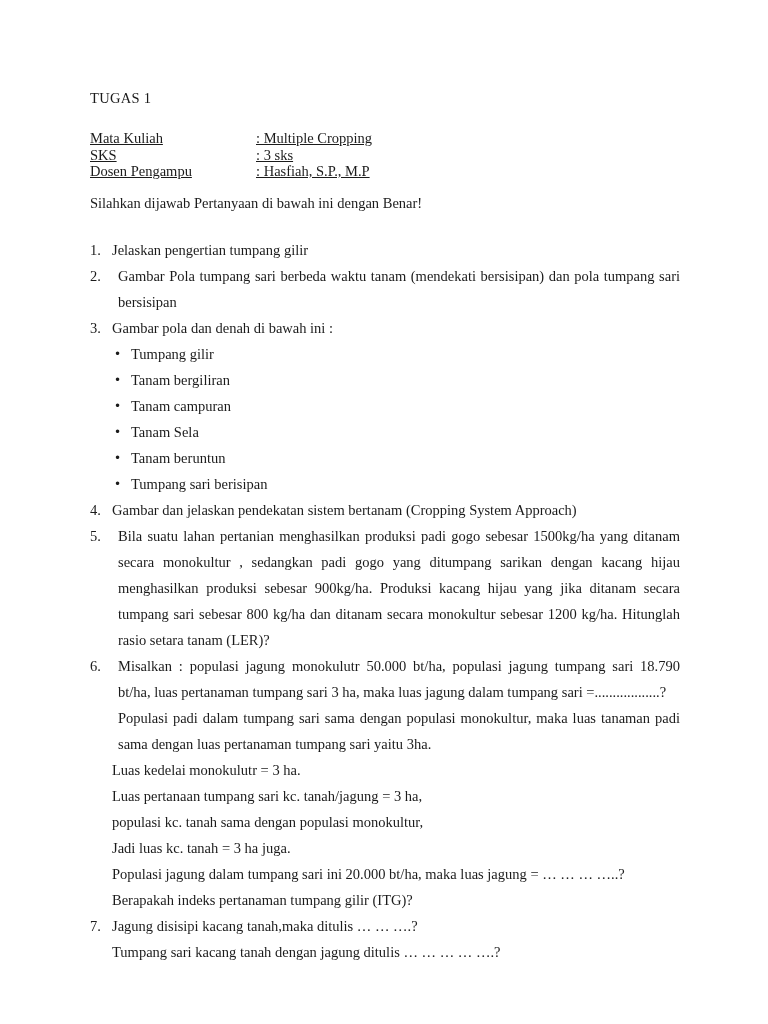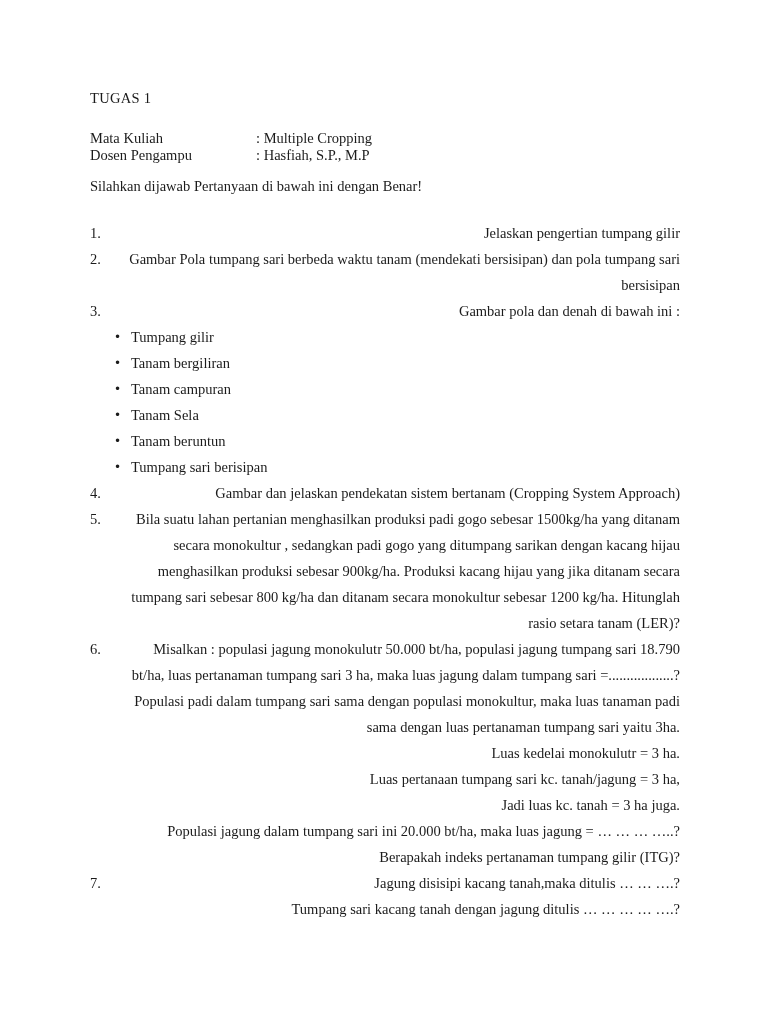--- a/index.html
+++ b/index.html
@@ -22,20 +22,21 @@
   }
   .doc-title {
     line-height: 20px;
     margin-bottom: 22px;
     letter-spacing: 0.3px;
   }
   .meta-block { }
   .meta-row {
     display: flex;
     line-height: 16.5px;
+    text-decoration: underline;
   }
   .meta-label {
     width: 137px;
     flex: none;
   }
   .meta-value {
     flex: 1;
     margin-left: 29px;
   }
   .instruction {
@@ -71,34 +72,37 @@
     flex: none;
     padding-left: 2px;
     font-family: "DejaVu Sans", sans-serif;
     font-size: 12px;
   }
   .bullet-label {
     flex: 1;
   }
   .qpara {
     line-height: 26px;
-    text-align: right;
   }
 </style>
 </head>
 <body>
 
 <div class="page">
 
   <div class="doc-title">TUGAS 1</div>
 
   <div class="meta-block">
     <div class="meta-row">
       <span class="meta-label">Mata Kuliah</span>
       <span class="meta-value">: Multiple Cropping</span>
+    </div>
+    <div class="meta-row">
+      <span class="meta-label">SKS</span>
+      <span class="meta-value">: 3 sks</span>
     </div>
     <div class="meta-row">
       <span class="meta-label">Dosen Pengampu</span>
       <span class="meta-value">: Hasfiah, S.P., M.P</span>
     </div>
   </div>
 
   <div class="instruction">Silahkan dijawab Pertanyaan di bawah ini dengan Benar!</div>
 
   <div class="question-list">
@@ -164,20 +168,21 @@
       </div>
     </div>
 
     <div class="q">
       <span class="qnum">6.</span>
       <div class="qbody">
         <div class="qpara just">Misalkan : populasi jagung monokulutr  50.000 bt/ha, populasi jagung tumpang sari 18.790 bt/ha, luas pertanaman tumpang sari 3 ha, maka luas jagung dalam tumpang sari =..................?</div>
         <div class="qpara just">Populasi padi dalam tumpang sari sama dengan populasi monokultur, maka luas tanaman padi sama dengan luas pertanaman tumpang sari yaitu 3ha.</div>
         <div class="qpara">Luas kedelai monokulutr = 3 ha.</div>
         <div class="qpara">Luas pertanaan tumpang sari kc. tanah/jagung = 3 ha,</div>
+        <div class="qpara">populasi kc. tanah sama dengan populasi monokultur,</div>
         <div class="qpara">Jadi luas kc. tanah = 3 ha juga.</div>
         <div class="qpara">Populasi jagung dalam tumpang sari ini 20.000 bt/ha, maka luas jagung = … … … …..?</div>
         <div class="qpara">Berapakah indeks pertanaman tumpang gilir (ITG)?</div>
       </div>
     </div>
 
     <div class="q">
       <span class="qnum">7.</span>
       <div class="qbody">
         <div class="qpara">Jagung disisipi kacang tanah,maka ditulis … … ….?</div>

